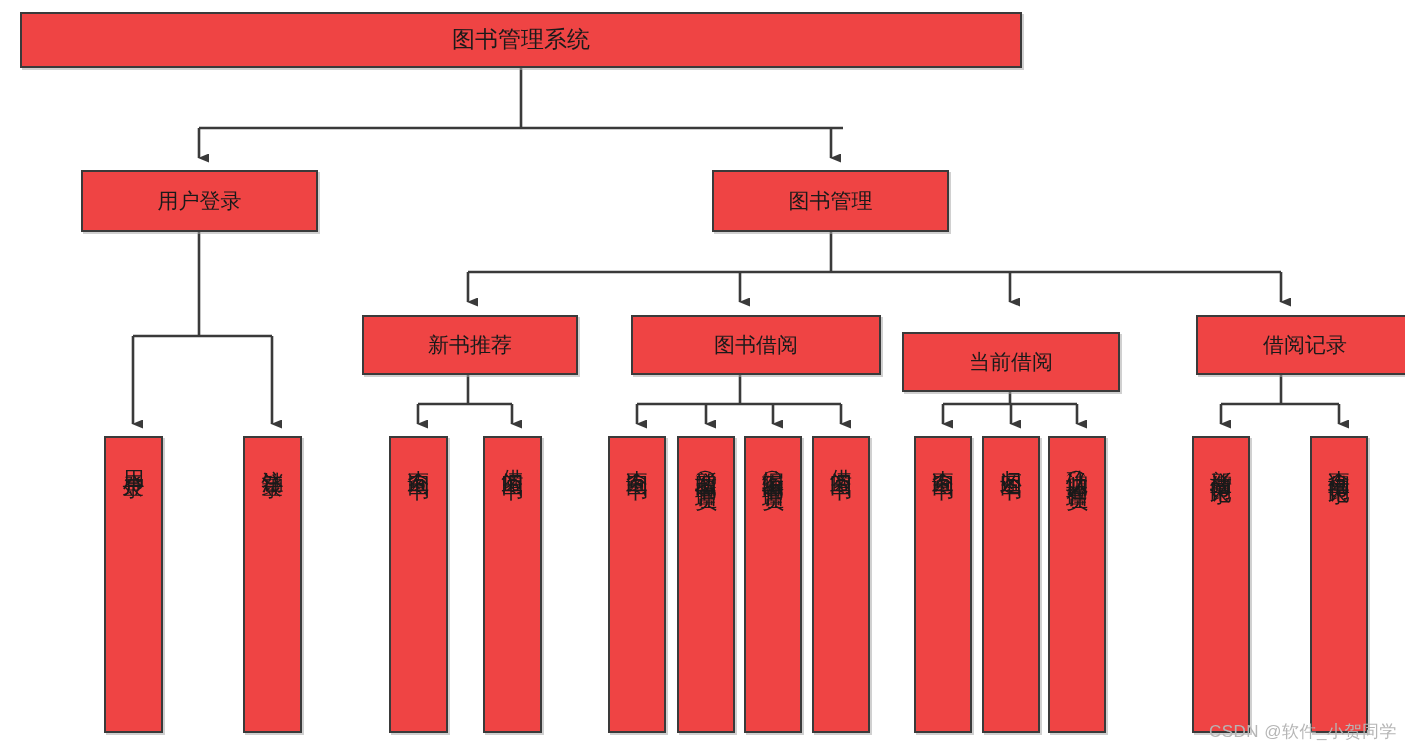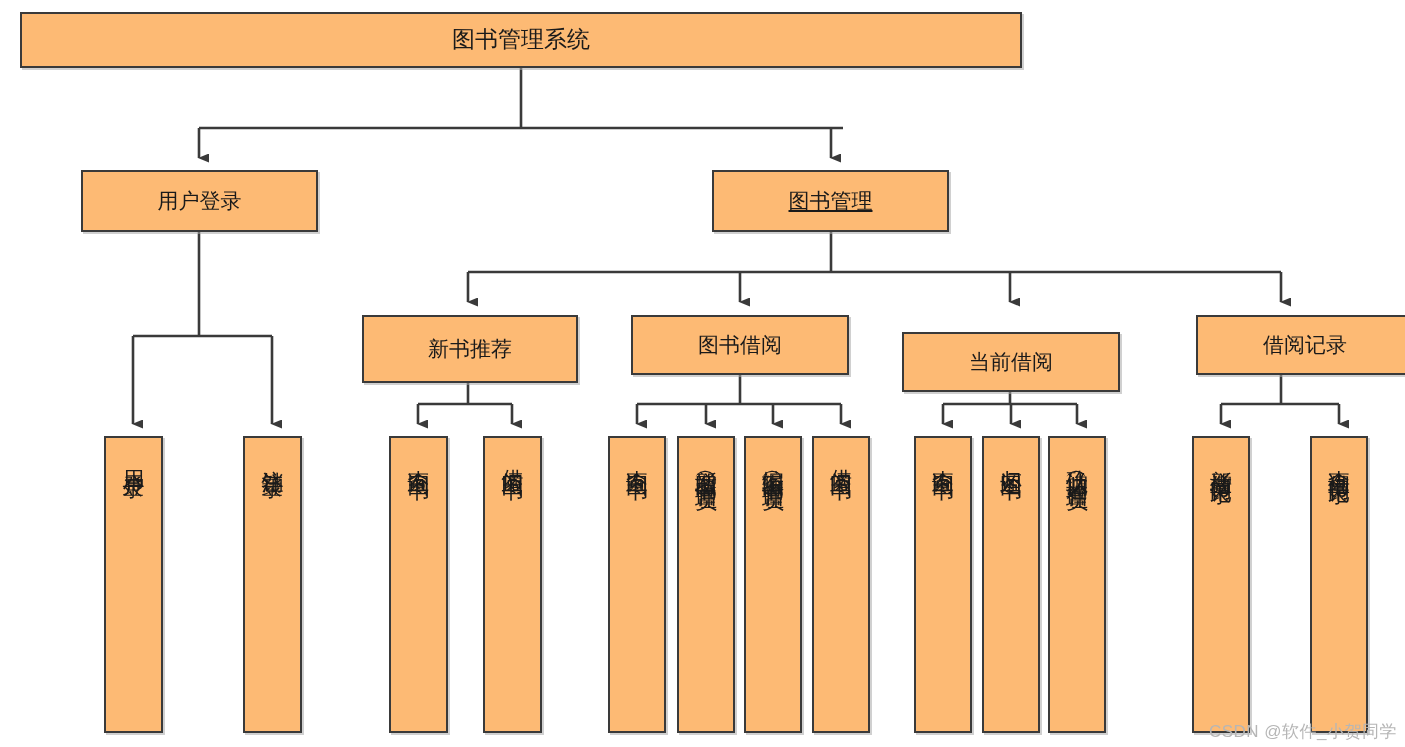--- a/index.html
+++ b/index.html
@@ -19,21 +19,21 @@
     position: absolute;
     left: 0;
     top: 0;
     width: 1405px;
     height: 747px;
     pointer-events: none;
   }
   .node {
     position: absolute;
     box-sizing: border-box;
-    background: #fdba74;
+    background: #ef4444;
     border: 2.5px solid #3a3a3a;
     box-shadow: 2px 2px 0 rgba(170,170,170,0.55);
     display: flex;
     align-items: center;
     justify-content: center;
     color: #1a1a1a;
     z-index: 2;
   }
   .node .lbl {
     display: block;
@@ -126,28 +126,28 @@
     </g>
   </svg>
 
   <div class="node root" style="left:20px; top:12px; width:1002px; height:56px;">
     <span class="lbl">图书管理系统</span>
   </div>
 
   <div class="node lvl1" style="left:81px; top:170px; width:237px; height:62px;">
     <span class="lbl">用户登录</span>
   </div>
-  <div class="node lvl1" style="left:712px; top:170px; width:237px; height:62px;text-decoration:underline;">
+  <div class="node lvl1" style="left:712px; top:170px; width:237px; height:62px;">
     <span class="lbl">图书管理</span>
   </div>
 
-  <div class="node lvl2" style="left:362px; top:315px; width:216px; height:68px;">
+  <div class="node lvl2" style="left:362px; top:315px; width:216px; height:60px;">
     <span class="lbl">新书推荐</span>
   </div>
-  <div class="node lvl2" style="left:631px; top:315px; width:218px; height:60px;">
+  <div class="node lvl2" style="left:631px; top:315px; width:250px; height:60px;">
     <span class="lbl">图书借阅</span>
   </div>
   <div class="node lvl2" style="left:902px; top:315px; width:218px; height:60px;margin-top:17px;">
     <span class="lbl">当前借阅</span>
   </div>
   <div class="node lvl2" style="left:1196px; top:315px; width:218px; height:60px;">
     <span class="lbl">借阅记录</span>
   </div>
 
   <div class="node leaf" style="left:104px; top:436px; width:59px; height:297px;">

